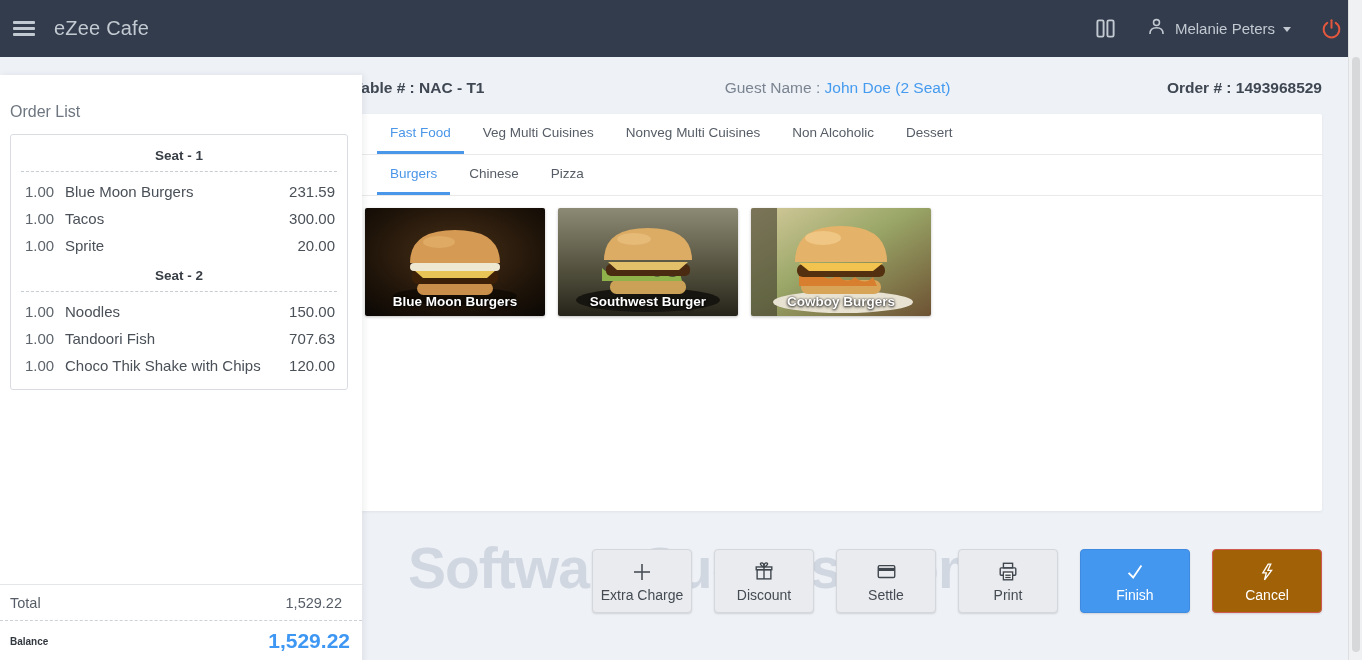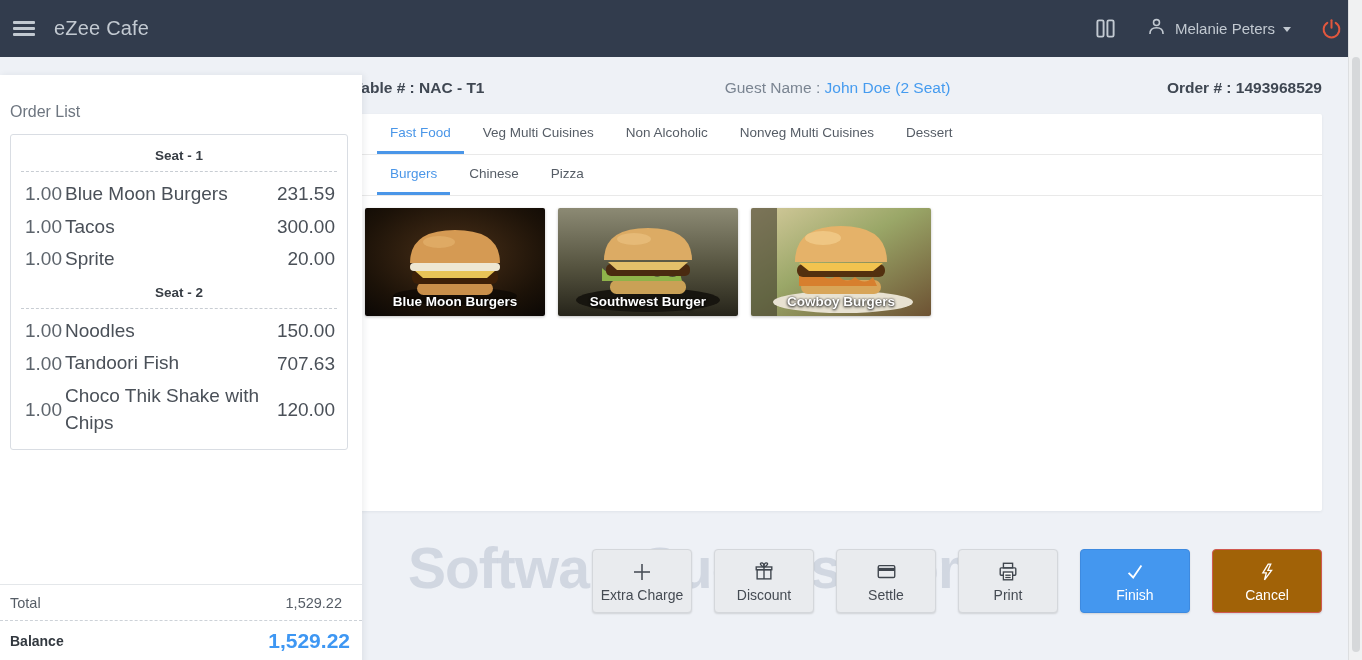--- a/index.html
+++ b/index.html
@@ -33,36 +33,36 @@
   }
   .orderlist-title { color:#6e7680; font-size:16px; padding:28px 10px 0 10px; }
   .order-card {
     margin:13px 14px 0 10px; border:1px solid #d9dde3; border-radius:3px;
     padding:4px 0 10px 0; background:#fff;
   }
   .seat-header { text-align:center; font-weight:bold; font-size:13.5px; color:#383e45; padding:9px 0 8px; }
   .seat-divider { border-bottom:1px dashed #c8cdd3; margin:0 10px 6px 10px; }
   .order-item {
     display:grid; grid-template-columns:30px 1fr auto; gap:12px 10px; align-items:center;
-    padding:3px 12px 3px 14px; font-size:19px;
+    padding:3px 12px 3px 14px; font-size:15px;
   }
   .oi-qty { color:#5d646c; }
   .oi-name { color:#4a5058; line-height:1.4; }
   .oi-price { color:#4a5058; text-align:right; }
 
   .totals { position:absolute; top:509px; left:0; right:0; }
   .total-row {
     display:flex; justify-content:space-between; align-items:center;
     border-top:1px solid #e4e7ea; padding:10px 20px 9px 10px; font-size:14.5px; color:#565d66;
   }
   .balance-row {
     display:flex; justify-content:space-between; align-items:center;
     border-top:1px dashed #cdd2d8; padding:8px 12px 6px 10px;
   }
-  .balance-label { font-weight:bold; font-size:14px; color:#32383f; }
+  .balance-label { font-weight:bold; font-size:10px; color:#32383f; }
   .balance-value { font-weight:bold; font-size:21px; color:#3e97f3; }
   .bottom-pill {
     margin:7px 6px 0 6px; height:26px; background:#fff;
     border:1px solid #dcdcdc; border-radius:13px; box-shadow:0 1px 2px rgba(0,0,0,.05);
   }
 
   
   .main { position:absolute; top:57px; left:318px; right:0; bottom:0; background:#eef1f6; }
   .main-header {
     display:flex; align-items:center; padding:22px 40px 0 35px;
@@ -223,22 +223,22 @@
     <div class="mh-center">
       <span>Guest Name : </span><a>John Doe (2 Seat)</a>
     </div>
     <div class="mh-right">Order # : 1493968529</div>
   </div>
 
   <div class="panel">
     <div class="tabs-row">
       <div class="tab active">Fast Food</div>
       <div class="tab">Veg Multi Cuisines</div>
+      <div class="tab">Nonveg Multi Cuisines</div>
       <div class="tab">Non Alcoholic</div>
-      <div class="tab">Nonveg Multi Cuisines</div>
       <div class="tab">Dessert</div>
     </div>
     <div class="tabs-row">
       <div class="tab active">Burgers</div>
       <div class="tab">Chinese</div>
       <div class="tab">Pizza</div>
     </div>
 
     <div class="products">
 

